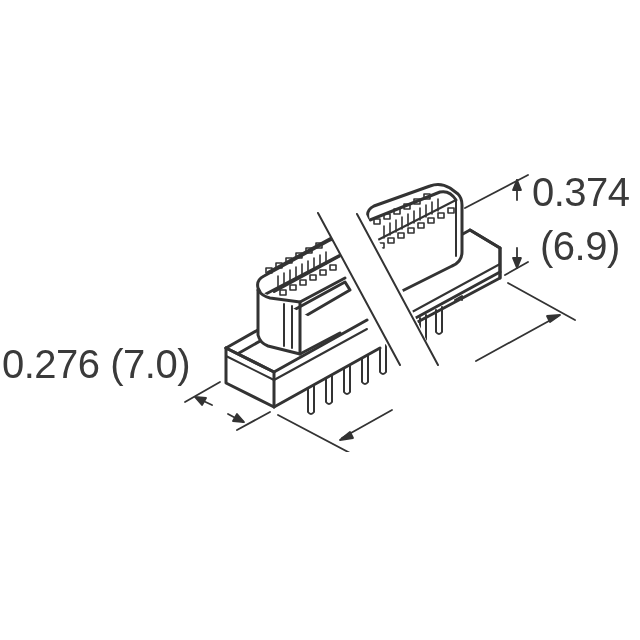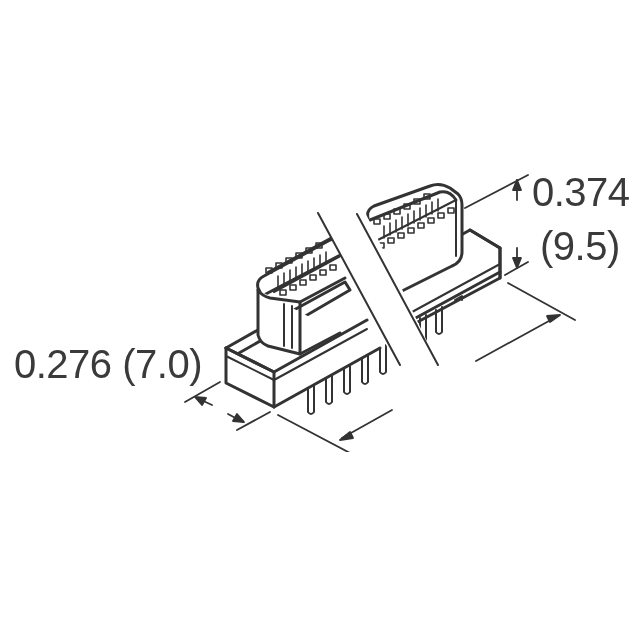--- a/index.html
+++ b/index.html
@@ -124,15 +124,15 @@
     <line x1="278" y1="415" x2="350" y2="453"></line>
     <line x1="508" y1="283" x2="575" y2="320"></line>
     <line x1="342" y1="438" x2="392" y2="410"></line>
     <line x1="476" y1="361" x2="558" y2="316"></line>
     <path d="M340 440 L350 432 L353 438 Z" fill="#333"></path>
     <path d="M560 315 L550 322 L547 316 Z" fill="#333"></path>
   </g>
 </svg>
 
 <div class="lbl" style="left:532px; top:172px;">0.374</div>
-<div class="lbl" style="left:540px; top:226px;">(9.5)</div>
-<div class="lbl" style="left:2px; top:344px;margin-left:12px;">0.276 (7.0)</div>
+<div class="lbl" style="left:540px; top:226px;">(6.9)</div>
+<div class="lbl" style="left:2px; top:344px;">0.276 (7.0)</div>
 </div>
 
 </body></html>

